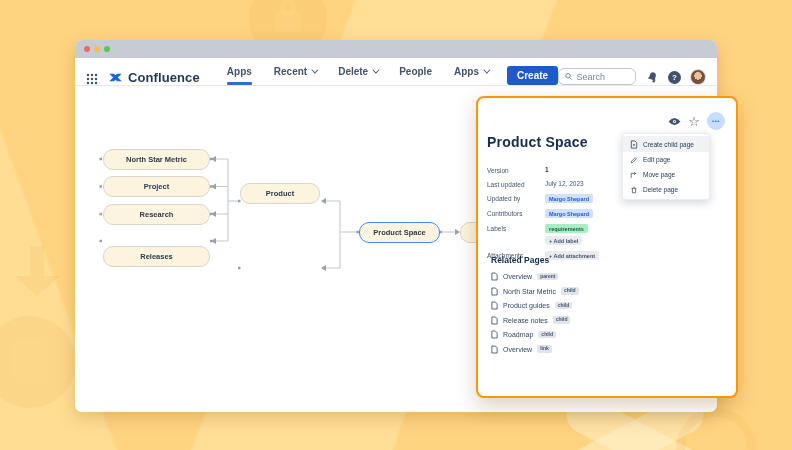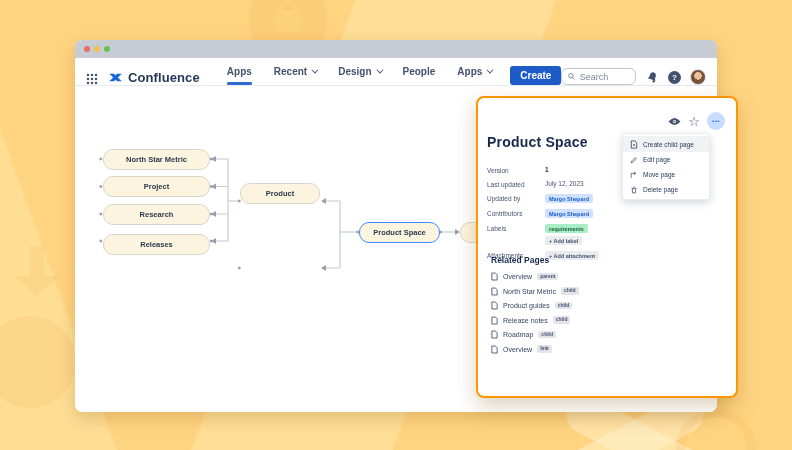--- a/index.html
+++ b/index.html
@@ -125,21 +125,21 @@
       <span class="brand-name">Confluence</span>
     </div>
     <div class="nav-item active">
       <span>Apps</span>
     </div>
     <div class="nav-item">
       <span>Recent</span>
       <span class="chev"></span>
     </div>
     <div class="nav-item">
-      <span>Design</span>
+      <span>Delete</span>
       <span class="chev"></span>
     </div>
     <div class="nav-item">
       <span>People</span>
     </div>
     <div class="nav-item">
       <span>Apps</span>
       <span class="chev"></span>
     </div>
     <button class="create-btn">Create</button>
@@ -190,21 +190,21 @@
         <rect x="135" y="153.75" width="2.5" height="2.5"></rect>
         <rect x="163" y="113.75" width="2.5" height="2.5"></rect>
         <rect x="163" y="180.75" width="2.5" height="2.5"></rect>
         <rect x="281.5" y="144.75" width="2.5" height="2.5"></rect>
         <rect x="364.5" y="144.75" width="2.5" height="2.5"></rect>
       </g>
     </svg>
     <div class="node" style="left:28px; top:62.5px; width:107px;">North Star Metric</div>
     <div class="node" style="left:28px; top:90px; width:107px;">Project</div>
     <div class="node" style="left:28px; top:117.5px; width:107px;">Research</div>
-    <div class="node" style="left:28px; top:148px; width:107px;">Releases</div>
+    <div class="node" style="left:28px; top:160px; width:107px;">Releases</div>
     <div class="node" style="left:165px; top:97px; width:80px;">Product</div>
     <div class="node selected" style="left:284px; top:135.5px; width:81px;">Product Space</div>
     <div class="node" style="left:385px; top:135.5px; width:50px;"></div>
   </div>
 </div>
 
 <div class="panel">
   <div class="panel-actions">
     <button class="icon-btn">
       <svg width="13" height="9" viewBox="0 0 13 9">

